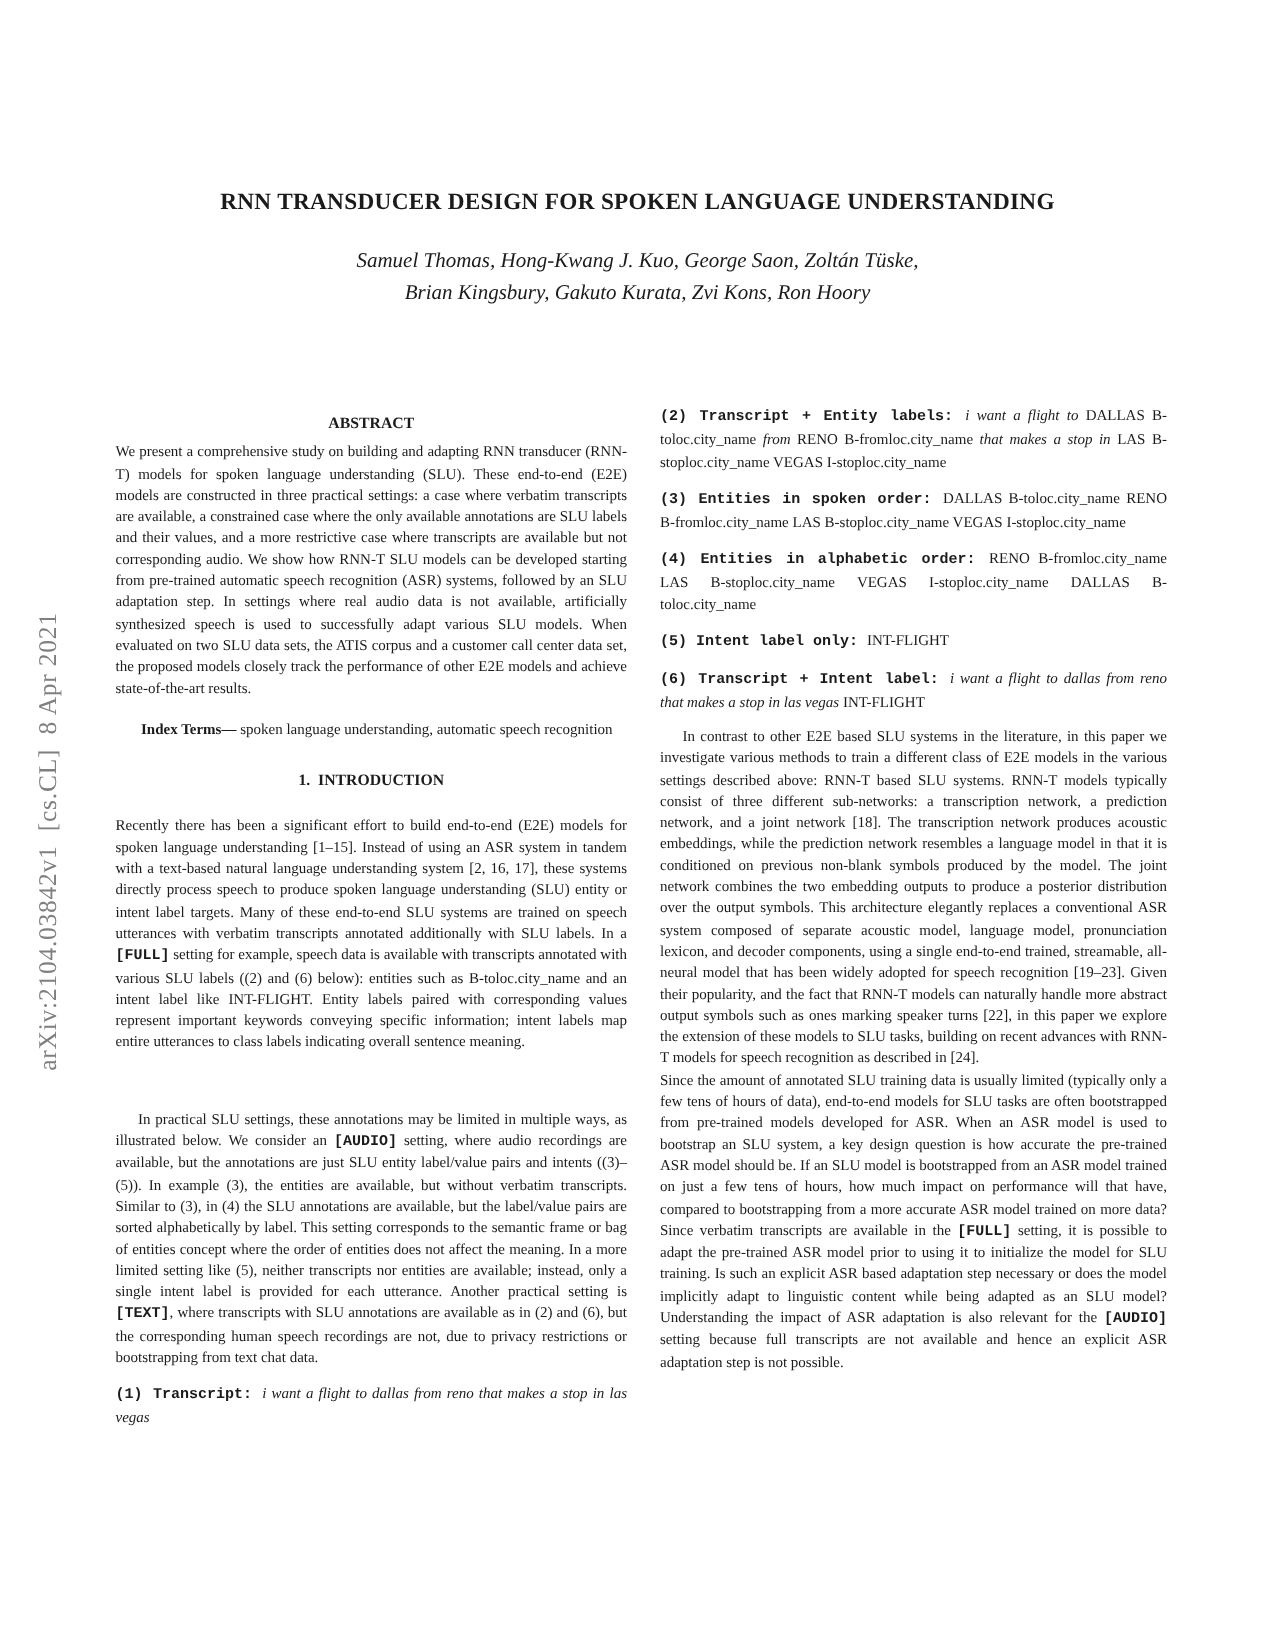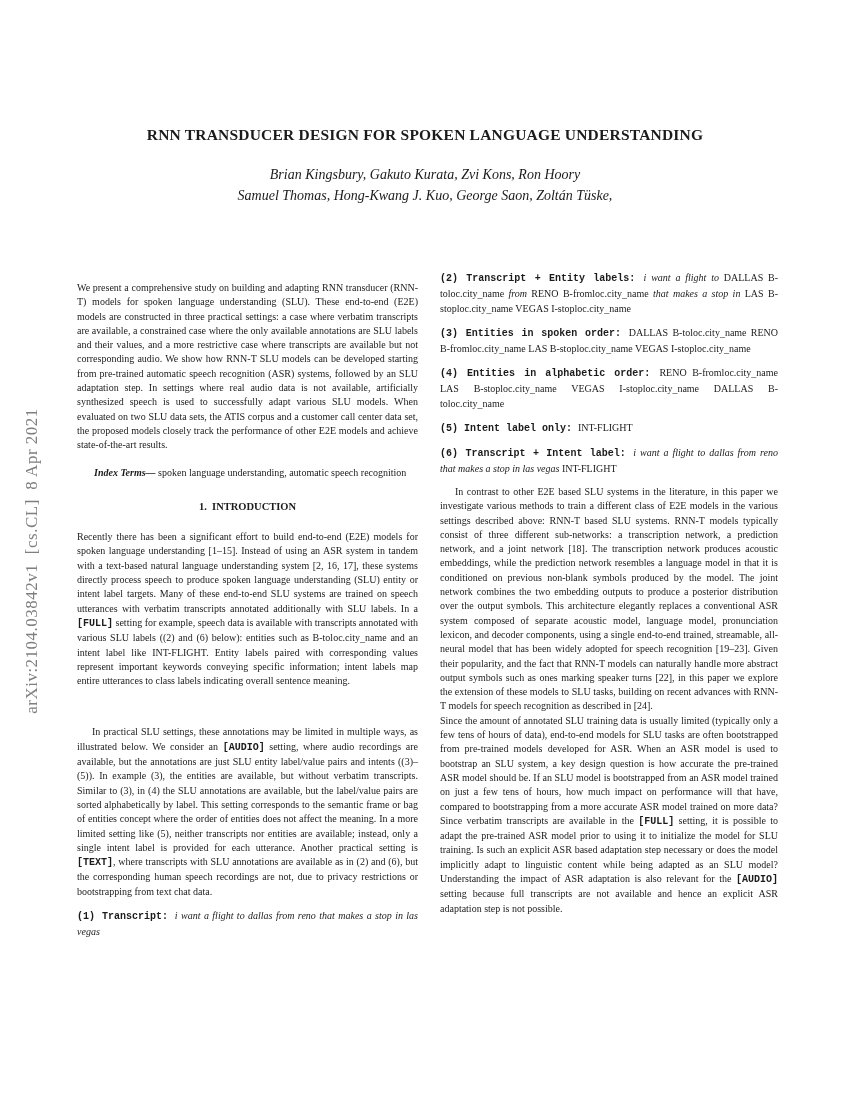--- a/index.html
+++ b/index.html
@@ -65,39 +65,40 @@
   .index-terms{margin-top:13px;text-indent:17px;}
   .intro-h{margin-top:20px;margin-bottom:16px;}
   .indent{text-indent:15px;margin-top:37px;}
   .example{line-height:15px;margin-bottom:9px;}
   .ex1{margin-top:9px;margin-bottom:0;}
   .contrast{margin-top:0;}
   .sec2-h{margin-top:20px;margin-bottom:17px;}
   .run-n{}
   .run-b{font-weight:bold;font-family:Liberation Mono, monospace;}
   .run-i{font-style:italic;}
-  .run-bi{font-weight:bold;font-style:italic;}
+  .run-bi{font-weight:bold;}
   .run-tag{font-size:10px;}
 </style>
 </head>
 <body>
 
 <div class="page">
 
   <div class="watermark">arXiv:2104.03842v1  [cs.CL]  8 Apr 2021</div>
 
   <div class="title">RNN TRANSDUCER DESIGN FOR SPOKEN LANGUAGE UNDERSTANDING</div>
 
   <div class="authors">
+    <div>Samuel Thomas, Hong-Kwang J. Kuo, George Saon, Zoltán Tüske,</div>
     <div>Brian Kingsbury, Gakuto Kurata, Zvi Kons, Ron Hoory</div>
-    <div>Samuel Thomas, Hong-Kwang J. Kuo, George Saon, Zoltán Tüske,</div>
   </div>
 
 
   <div class="col left">
+    <div class="sec-heading">ABSTRACT</div>
     <p class="just abstract-body">We present a comprehensive study on building and adapting RNN transducer (RNN-T) models for spoken language understanding (SLU). These end-to-end (E2E) models are constructed in three practical settings: a case where verbatim transcripts are available, a constrained case where the only available annotations are SLU labels and their values, and a more restrictive case where transcripts are available but not corresponding audio. We show how RNN-T SLU models can be developed starting from pre-trained automatic speech recognition (ASR) systems, followed by an SLU adaptation step. In settings where real audio data is not available, artificially synthesized speech is used to successfully adapt various SLU models. When evaluated on two SLU data sets, the ATIS corpus and a customer call center data set, the proposed models closely track the performance of other E2E models and achieve state-of-the-art results.</p>
     <p class="just index-terms"><span class="run-bi">Index Terms—</span><span class="run-n"> spoken language understanding, automatic speech recognition</span></p>
 
     <div class="sec-heading intro-h">1.  INTRODUCTION</div>
     <p class="just"><span class="run-n">Recently there has been a significant effort to build end-to-end (E2E) models for spoken language understanding [1–15]. Instead of using an ASR system in tandem with a text-based natural language understanding system [2, 16, 17], these systems directly process speech to produce spoken language understanding (SLU) entity or intent label targets. Many of these end-to-end SLU systems are trained on speech utterances with verbatim transcripts annotated additionally with SLU labels. In a </span><span class="run-b">[FULL]</span><span class="run-n"> setting for example, speech data is available with transcripts annotated with various SLU labels ((2) and (6) below): entities such as </span><span class="run-tag">B-toloc.city_name</span><span class="run-n"> and an intent label like </span><span class="run-tag">INT-FLIGHT</span><span class="run-n">. Entity labels paired with corresponding values represent important keywords conveying specific information; intent labels map entire utterances to class labels indicating overall sentence meaning.</span></p>
     <p class="just indent"><span class="run-n">In practical SLU settings, these annotations may be limited in multiple ways, as illustrated below. We consider an </span><span class="run-b">[AUDIO]</span><span class="run-n"> setting, where audio recordings are available, but the annotations are just SLU entity label/value pairs and intents ((3)–(5)). In example (3), the entities are available, but without verbatim transcripts. Similar to (3), in (4) the SLU annotations are available, but the label/value pairs are sorted alphabetically by label. This setting corresponds to the semantic frame or bag of entities concept where the order of entities does not affect the meaning. In a more limited setting like (5), neither transcripts nor entities are available; instead, only a single intent label is provided for each utterance. Another practical setting is </span><span class="run-b">[TEXT]</span><span class="run-n">, where transcripts with SLU annotations are available as in (2) and (6), but the corresponding human speech recordings are not, due to privacy restrictions or bootstrapping from text chat data.</span></p>
     <p class="just example ex1"><span class="run-b">(1) Transcript:  </span><span class="run-i">i want a flight to dallas from reno that makes a stop in las vegas</span></p>
   </div>
 
   <div class="col right">

